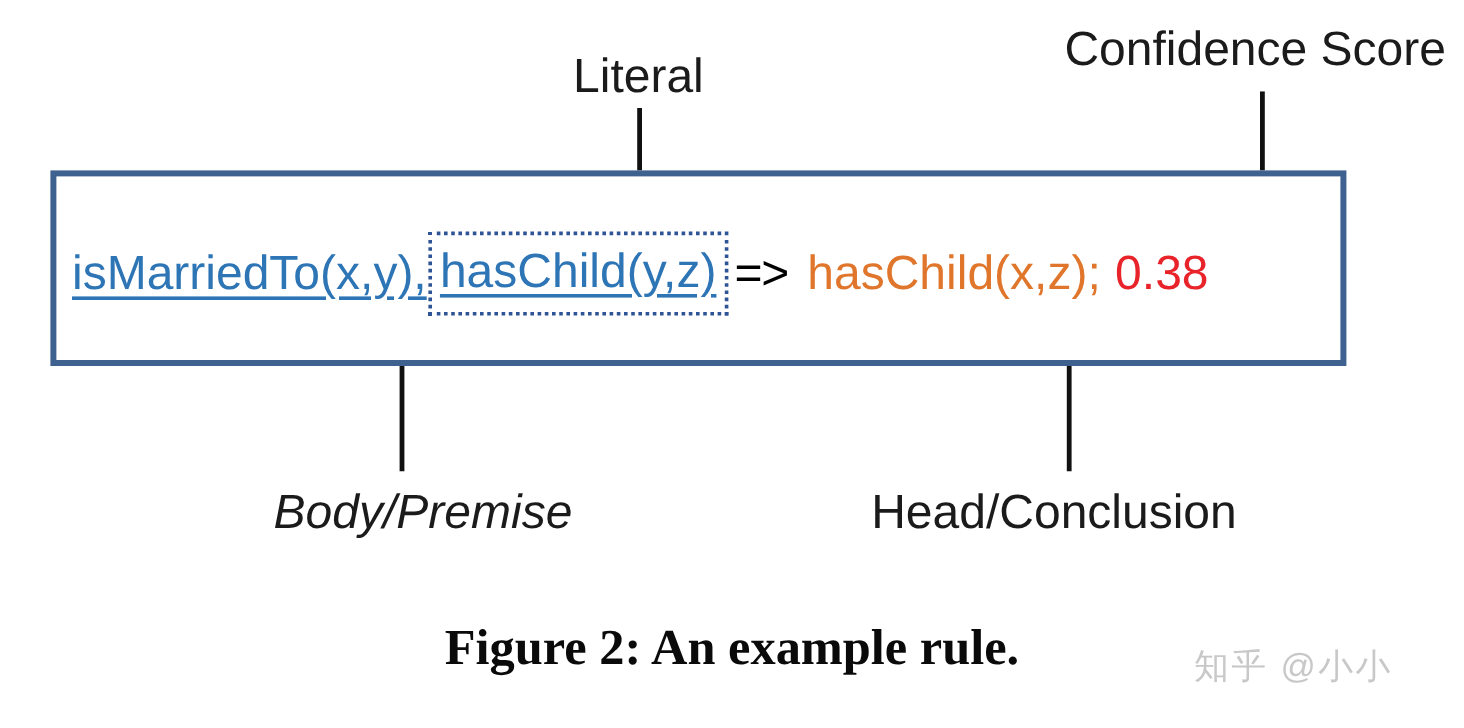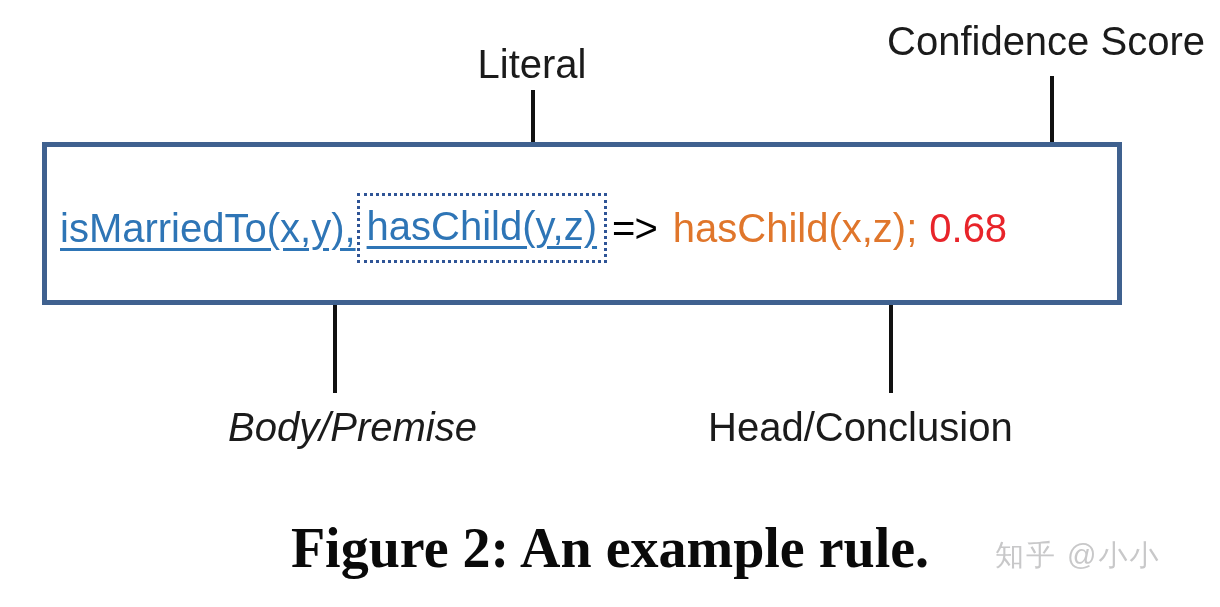--- a/index.html
+++ b/index.html
@@ -25,21 +25,21 @@
     position:absolute;
     font-size:40px;
     color:var(--label);
     text-align:center;
     white-space:nowrap;
     line-height:1.1;
   }
   .label-literal{left:452px;top:42px;width:160px;}
   .label-confidence{left:887px;top:19px;width:300px;}
   .label-body{left:228px;top:405px;width:240px;font-style:italic;}
-  .label-head{left:708px;top:405px;width:300px;}
+  .label-head{left:726px;top:405px;width:300px;}
 
   .arrow-svg{position:absolute;display:block;}
   .arrow-literal{left:523px;top:90px;}
   .arrow-confidence{left:1042px;top:76px;}
   .arrow-body{left:325px;top:266px;}
   .arrow-head{left:881px;top:265px;}
 
   .rule-box{
     position:absolute;
     left:42px;top:142px;
@@ -81,21 +81,21 @@
     color:var(--confidence);
     margin-left:12px;
   }
   .caption{
     position:absolute;
     left:0;top:516px;
     width:1220px;
     text-align:center;
     font-family:"Liberation Serif", serif;
     font-weight:bold;
-    font-size:56px;
+    font-size:42px;
     color:#0a0a0a;
   }
   .watermark{
     position:absolute;
     left:995px;top:536px;
     width:210px;
     font-size:29px;
     color:var(--watermark);
     letter-spacing:2px;
     white-space:nowrap;
@@ -128,20 +128,20 @@
     <line x1="10" y1="14" x2="10" y2="128" stroke="var(--arrow)" stroke-width="4"></line>
   </svg>
 
   <div class="rule-box">
     <span class="seg atom-blue">isMarriedTo(x,y),</span>
     <span class="literal-frame">
       <span class="seg atom-blue">hasChild(y,z)</span>
     </span>
     <span class="seg seg-implies">=&gt;</span>
     <span class="seg seg-head">hasChild(x,z);</span>
-    <span class="seg seg-confidence">0.68</span>
+    <span class="seg seg-confidence">0.38</span>
   </div>
 
   <div class="caption">Figure 2: An example rule.</div>
 
   <div class="watermark">知乎 @小小</div>
 
 </div>
 
 </body></html>

